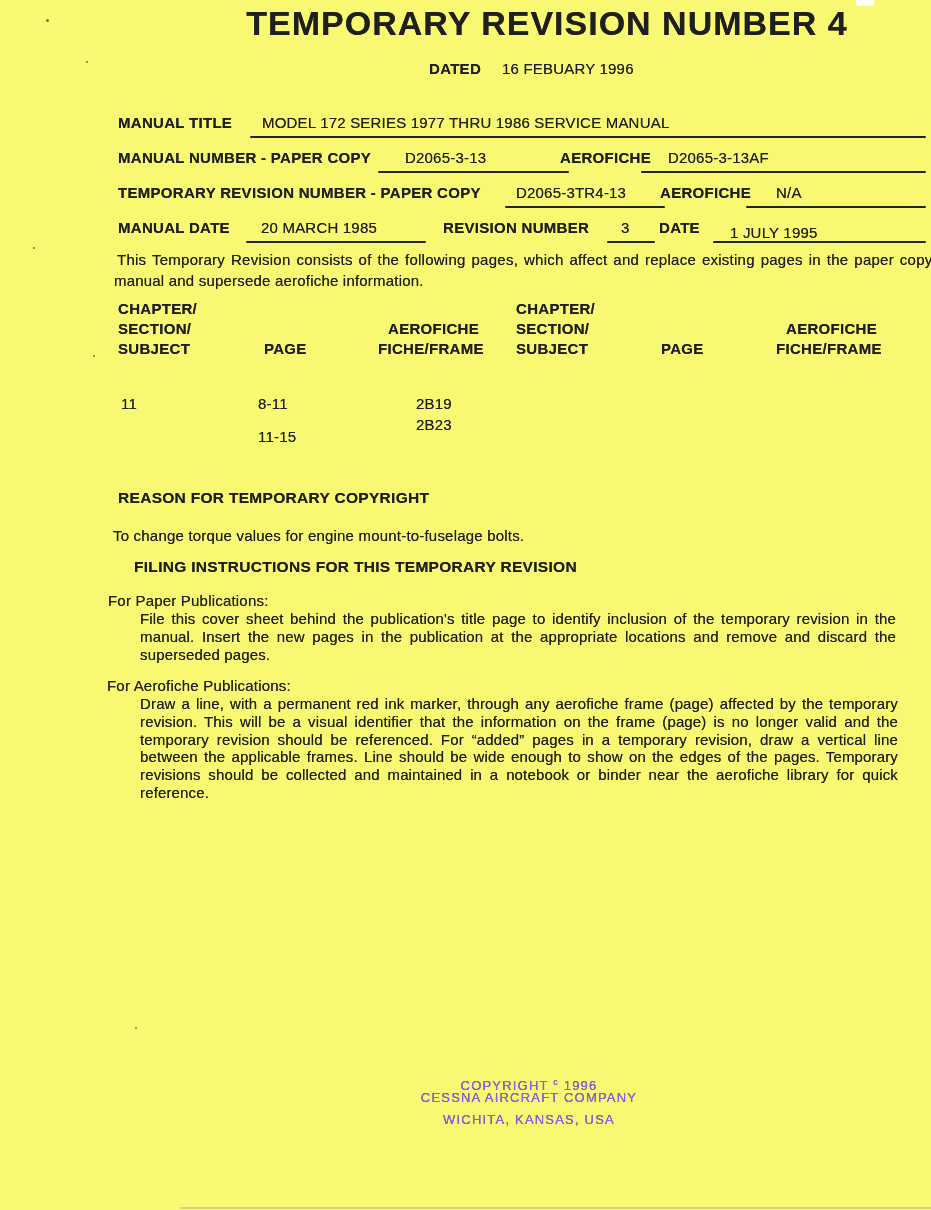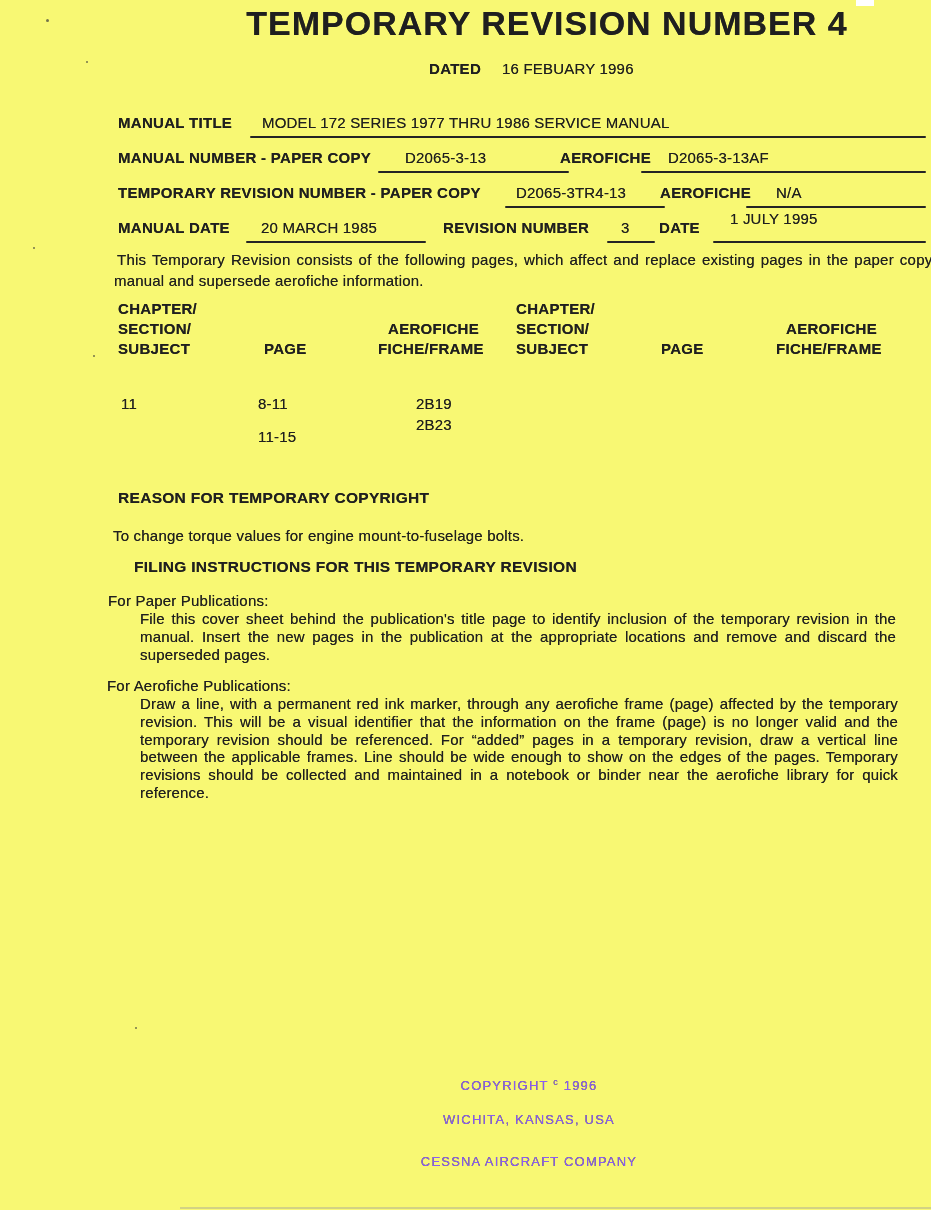--- a/index.html
+++ b/index.html
@@ -63,21 +63,21 @@
   <div class="abs t15b" style="left:660px;top:184px;">AEROFICHE</div>
   <div class="abs t15" style="left:776px;top:184px;">N/A</div>
   <div class="rule" style="left:505px;top:206px;width:160px;"></div>
   <div class="rule" style="left:746px;top:206px;width:180px;"></div>
 
   <div class="abs t15b" style="left:118px;top:219px;">MANUAL DATE</div>
   <div class="abs t15" style="left:261px;top:219px;text-align:center;">20 MARCH 1985</div>
   <div class="abs t15b" style="left:443px;top:219px;">REVISION NUMBER</div>
   <div class="abs t15" style="left:621px;top:219px;">3</div>
   <div class="abs t15b" style="left:659px;top:219px;">DATE</div>
-  <div class="abs t15" style="left:730px;top:210px;">1 JULY 1995</div>
+  <div class="abs t15" style="left:730px;top:224px;">1 JULY 1995</div>
   <div class="rule" style="left:246px;top:241px;width:180px;"></div>
   <div class="rule" style="left:607px;top:241px;width:48px;"></div>
   <div class="rule" style="left:713px;top:241px;width:213px;"></div>
 
   <div class="abs t15" style="left:117px;top:251px;letter-spacing:.25px;word-spacing:1.5px;">This Temporary Revision consists of the following pages, which affect and replace existing pages in the paper copy</div>
   <div class="abs t15" style="left:114px;top:272px;">manual and supersede aerofiche information.</div>
 
   <div class="abs t15b" style="left:118px;top:300px;">CHAPTER/</div>
   <div class="abs t15b" style="left:118px;top:320px;">SECTION/</div>
   <div class="abs t15b" style="left:118px;top:340px;">SUBJECT</div>
@@ -112,21 +112,21 @@
   <div class="body-par" style="left:140px;top:610px;width:756px;">File this cover sheet behind the publication's title page to identify inclusion of the temporary revision in the manual. Insert the new pages in the publication at the appropriate locations and remove and discard the superseded pages.</div>
 
   <div class="abs t15" style="left:107px;top:677px;">For Aerofiche Publications:</div>
   <div class="body-par" style="left:140px;top:695px;width:758px;">Draw a line, with a permanent red ink marker, through any aerofiche frame (page) affected by the temporary revision. This will be a visual identifier that the information on the frame (page) is no longer valid and the temporary revision should be referenced. For “added” pages in a temporary revision, draw a vertical line between the applicable frames. Line should be wide enough to show on the edges of the pages. Temporary revisions should be collected and maintained in a notebook or binder near the aerofiche library for quick reference.</div>
 
   <div class="abs footer-line" style="left:529px;top:1077px;">
     <span>COPYRIGHT</span>
     <sup>c</sup>
     <span>1996</span>
   </div>
-  <div class="abs footer-line" style="left:529px;top:1154px;">CESSNA AIRCRAFT COMPANY</div>
+  <div class="abs footer-line" style="left:529px;top:1090px;">CESSNA AIRCRAFT COMPANY</div>
   <div class="abs footer-line" style="left:529px;top:1112px;">WICHITA, KANSAS, USA</div>
 
   <div class="artifact-white" style="left:856px;top:0;width:18px;height:6px;"></div>
   <div class="bottom-edge" style="left:180px;top:1207px;width:751px;height:2px;opacity:.6;"></div>
   <div class="speck" style="left:46px;top:19px;width:3px;height:3px;"></div>
   <div class="speck" style="left:86px;top:61px;width:2px;height:2px;"></div>
   <div class="speck" style="left:33px;top:247px;width:2px;height:2px;"></div>
   <div class="speck" style="left:93px;top:355px;width:2px;height:2px;"></div>
   <div class="speck" style="left:135px;top:1027px;width:2px;height:2px;"></div>
 

